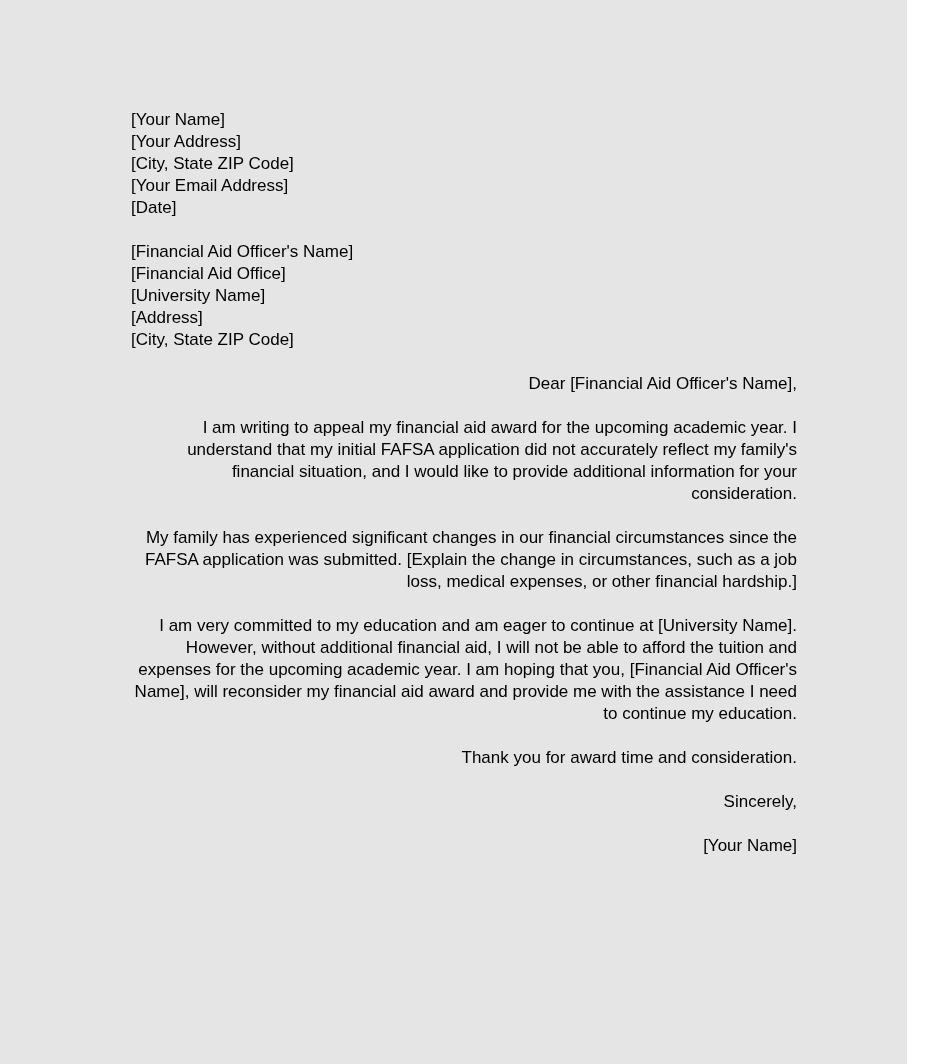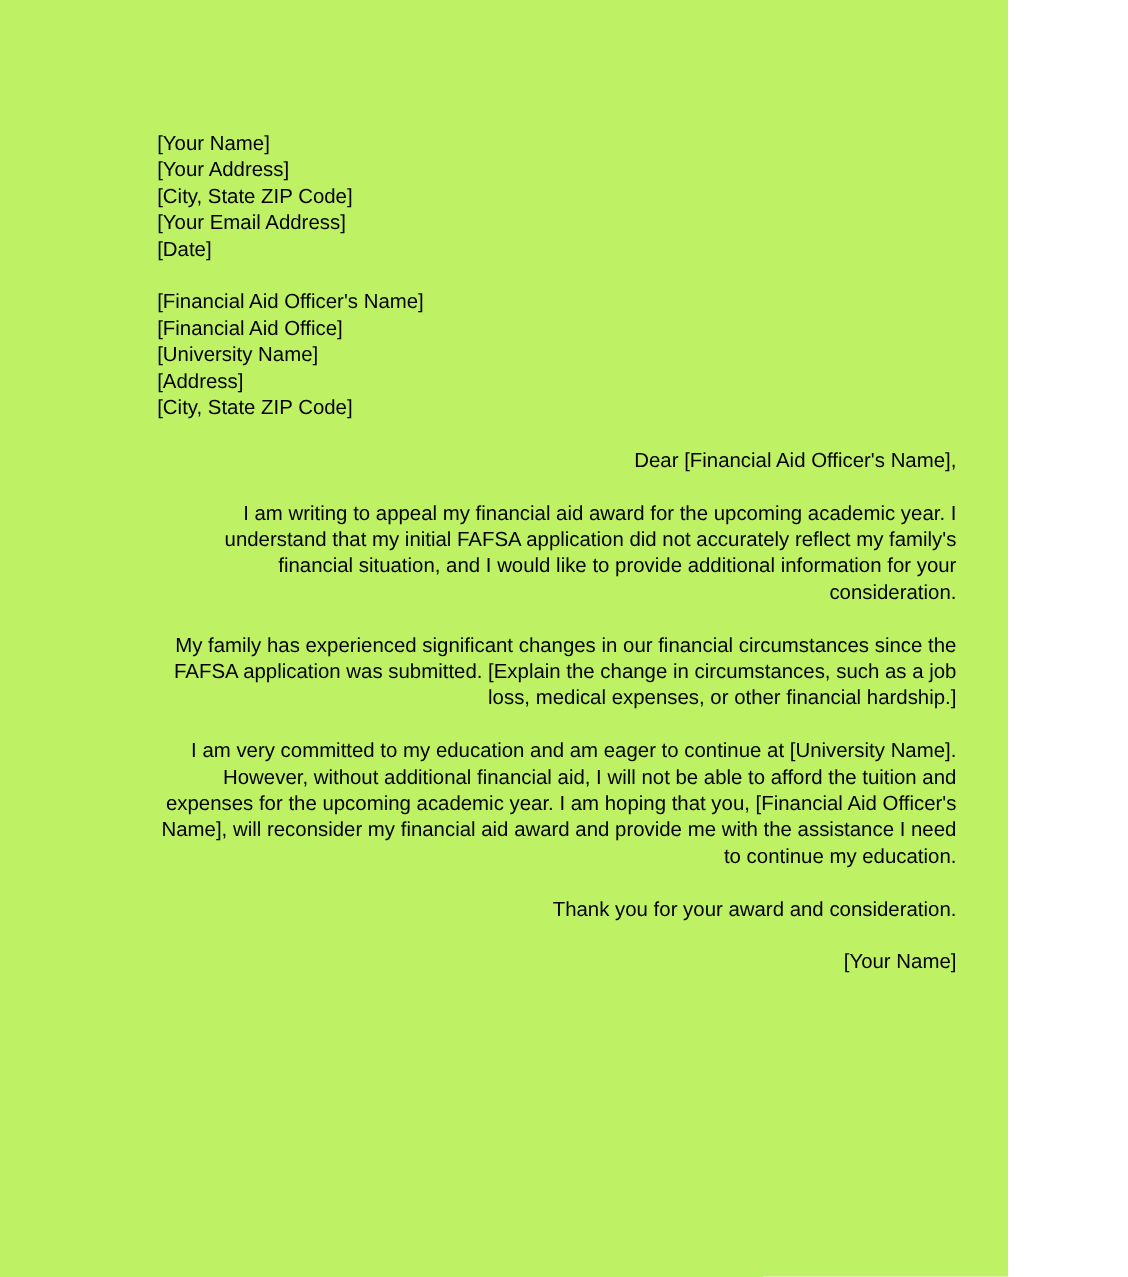--- a/index.html
+++ b/index.html
@@ -7,23 +7,23 @@
     padding: 0;
     background: #ffffff;
   }
   body {
     width: 940px;
     height: 1064px;
     overflow: hidden;
   }
   .page {
     box-sizing: border-box;
-    width: 840px;
+    width: 907px;
     height: 1064px;
-    background: #bef264;
+    background: #e5e5e5;
     padding: 109px 0 0 131px;
     font-family: "Liberation Sans", "DejaVu Sans", sans-serif;
     font-size: 17px;
     line-height: 22px;
     color: #000000;
   }
   .letter-body {
     width: 666px;
   }
   .block {
@@ -55,19 +55,20 @@
 
     <p class="para">Dear [Financial Aid Officer's Name],</p>
 
     <p class="para">I am writing to appeal my financial aid award for the upcoming academic year. I understand that my initial FAFSA application did not accurately reflect my family's financial situation, and I would like to provide additional information for your consideration.</p>
 
     <p class="para">My family has experienced significant changes in our financial circumstances since the FAFSA application was submitted. [Explain the change in circumstances, such as a job loss, medical expenses, or other financial hardship.]</p>
 
 
     <p class="para">I am very committed to my education and am eager to continue at [University Name]. However, without additional financial aid, I will not be able to afford the tuition and expenses for the upcoming academic year. I am hoping that you, [Financial Aid Officer's Name], will reconsider my financial aid award and provide me with the assistance I need to continue my education.</p>
 
-    <p class="para">Thank you for your award and consideration.</p>
+    <p class="para">Thank you for award time and consideration.</p>
 
+    <p class="para">Sincerely,</p>
 
     <p class="para">[Your Name]</p>
 
   </div>
 </div>
 
 </body></html>

